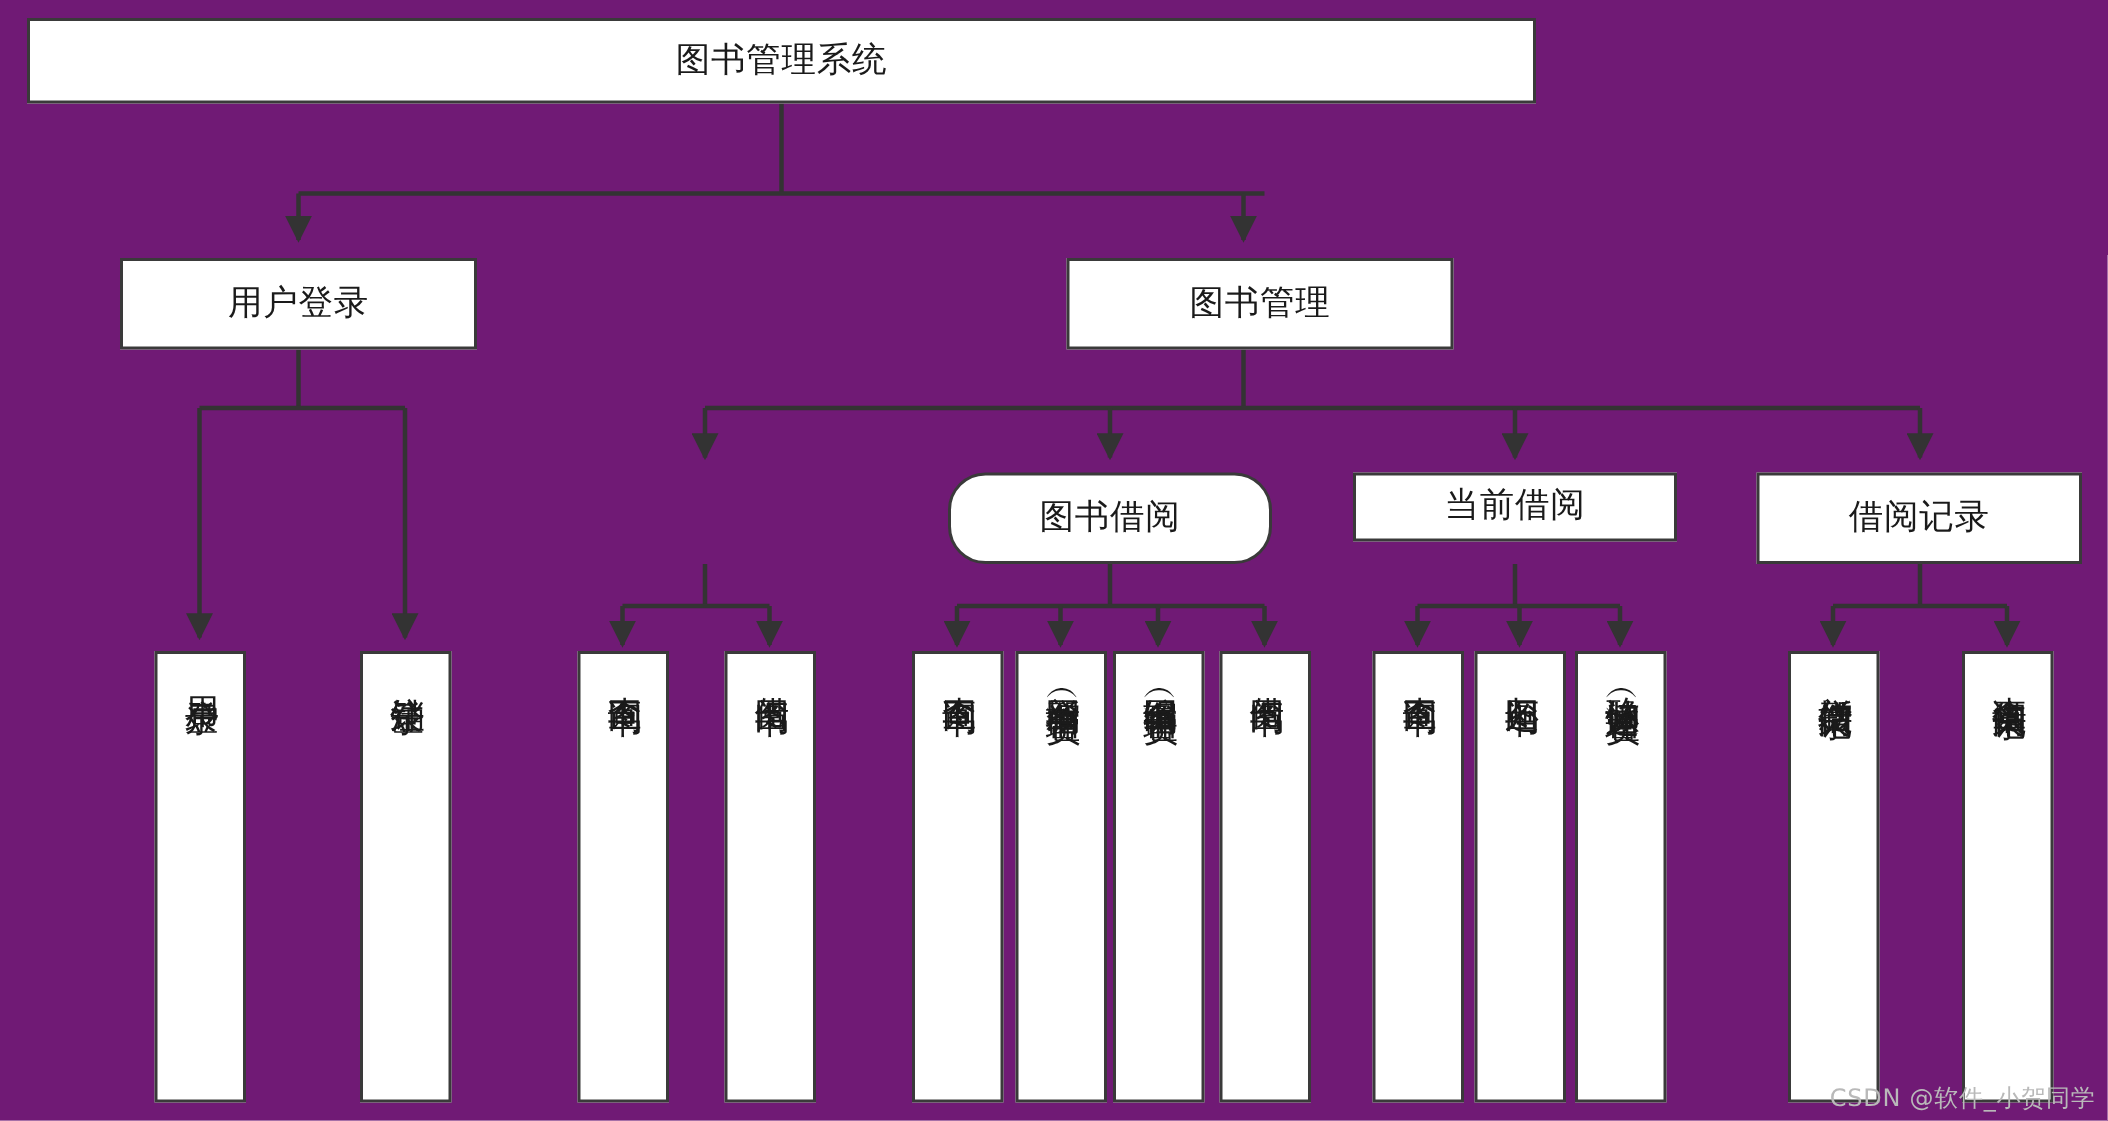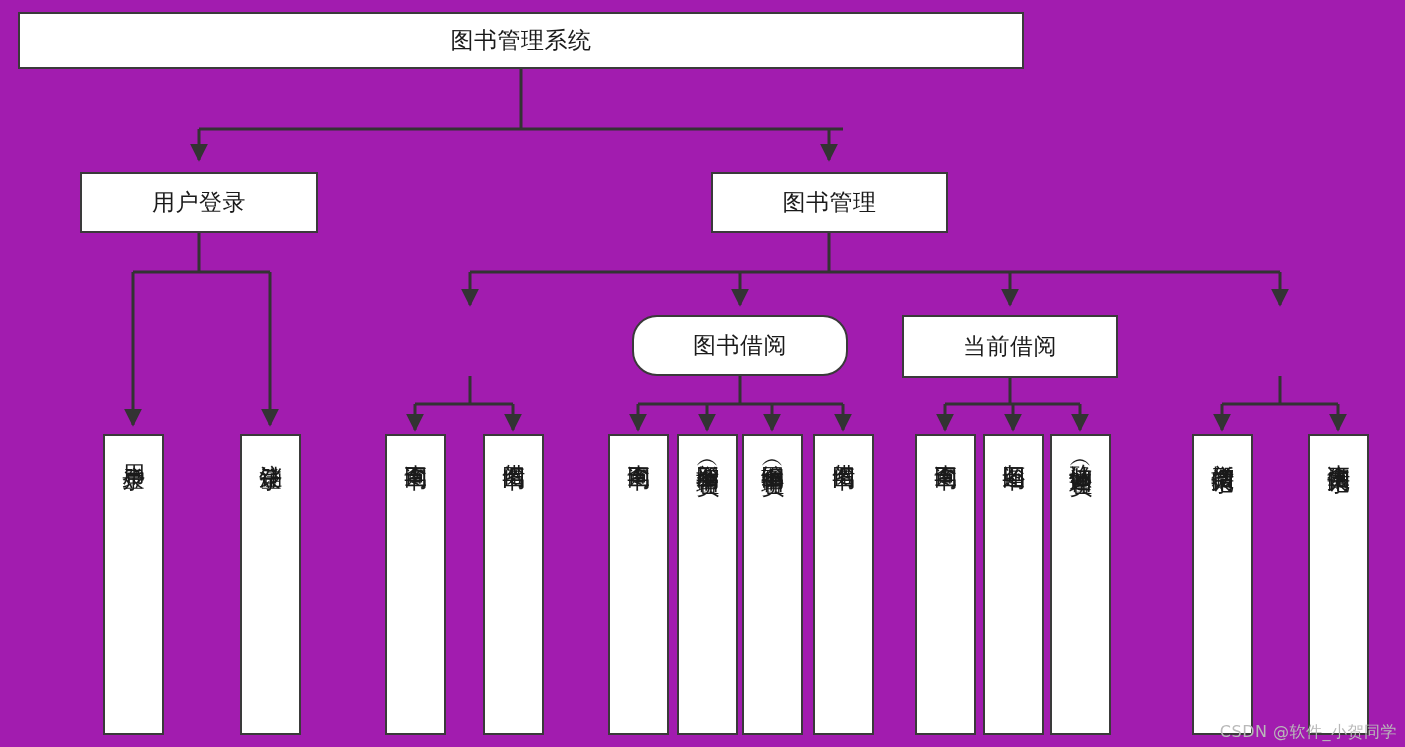--- a/index.html
+++ b/index.html
@@ -1,21 +1,21 @@
 <!DOCTYPE html>
 <html><head>
 <meta charset="utf-8">
 <style>
   html,body{margin:0;padding:0;background:#ffffff;}
   body{
     width:1405px;height:747px;
     font-family:"DejaVu Sans","Liberation Sans",sans-serif;
     overflow:hidden;
   }
-  #diagram-root{position:relative;width:1405px;height:747px;background:#a21caf;}
+  #diagram-root{position:relative;width:1405px;height:747px;background:#701a75;}
   svg.edges{position:absolute;left:0;top:0;width:1405px;height:747px;}
 
   .node{
     position:absolute;
     box-sizing:border-box;
     background:#ffffff;
     border:2.5px solid #3a3a3a;
     display:flex;
     align-items:center;
     justify-content:center;
@@ -115,29 +115,32 @@
     </g>
   </svg>
 
   <div class="node horiz root" style="left:18px;top:12px;width:1006px;height:57px;">
     <span class="label">图书管理系统</span>
   </div>
 
   <div class="node horiz" style="left:80px;top:172px;width:238px;height:61px;">
     <span class="label">用户登录</span>
   </div>
-  <div class="node horiz" style="left:711px;top:172px;width:237px;height:61px;">
+  <div class="node horiz" style="left:711px;top:172px;width:258px;height:61px;">
     <span class="label">图书管理</span>
   </div>
 
   <div class="node horiz" style="left:632px;top:315px;width:216px;height:61px;border-radius:25px;">
     <span class="label">图书借阅</span>
   </div>
-  <div class="node horiz" style="left:902px;top:315px;width:216px;height:63px;">
+  <div class="node horiz" style="left:902px;top:315px;width:216px;height:46px;">
     <span class="label">当前借阅</span>
+  </div>
+  <div class="node horiz" style="left:1171px;top:315px;width:217px;height:61px;">
+    <span class="label">借阅记录</span>
   </div>
 
   <div class="node vert" style="left:103px;top:434px;width:61px;height:301px;">
     <span class="label">用户登录</span>
   </div>
   <div class="node vert" style="left:240px;top:434px;width:61px;height:301px;">
     <span class="label">注销登录</span>
   </div>
 
   <div class="node vert" style="left:385px;top:434px;width:61px;height:301px;">

